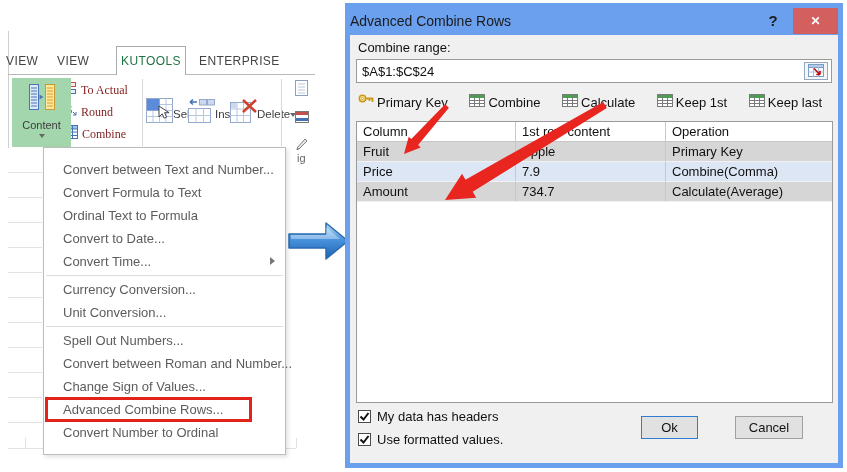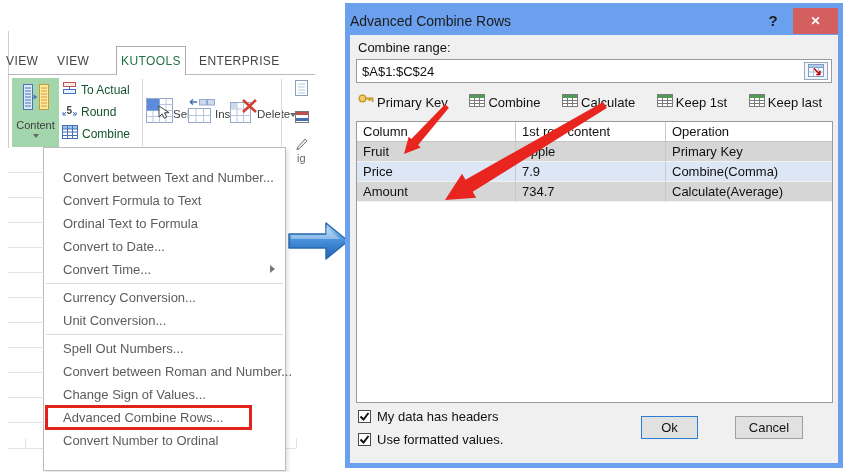--- a/index.html
+++ b/index.html
@@ -13,40 +13,40 @@
   .tab { position:absolute; top:54px; font-size:12px; color:#444; letter-spacing:.4px; }
   .tab-0 { left:6px; }  .tab-1 { left:57px; }  .tab-3 { left:199px; }
   .tab-kutools {
     position:absolute; left:116px; top:46px; width:70px; height:29px; background:#fff;
     border:1px solid #ababab; border-bottom:none; z-index:3;
     display:flex; align-items:center; justify-content:center;
     font-size:12px; color:#217346; letter-spacing:.4px;text-align:center;
   }
   .tab-underline { position:absolute; left:8px; top:74px; width:307px; height:1px; background:#b9b9b9; z-index:2; }
   .content-btn {
-    position:absolute; left:12px; top:78px; width:47px; height:69px; background:#a3d6ac;
+    position:absolute; left:12px; top:78px; width:59px; height:69px; background:#a3d6ac;
     display:flex; flex-direction:column; align-items:center; padding-top:5px; z-index:3;
   }
   .content-btn .lbl { font-size:11px; color:#3c3c3c; margin-top:4px; }
   .caret { width:0; height:0; border-left:3.5px solid transparent; border-right:3.5px solid transparent; border-top:4px solid #666; margin-top:3px; }
   .small-btn { position:absolute; left:62px; display:flex; align-items:center; gap:4px; height:20px; }
   .sb-0 { top:80px; } .sb-1 { top:102px; } .sb-2 { top:124px; }
-  .small-btn .lbl { font-size:12px; color:#14532d; }
+  .small-btn .lbl { font-size:12px; color:#7f1d1d;font-family:Liberation Serif, serif; }
   .rib-sep { position:absolute; top:79px; width:1px; height:67px; background:#d9d9d9; }
   .sep-a { left:142px; } .sep-b { left:281px; }
   .big-btn { position:absolute; top:79px; width:40px; height:68px; display:flex; flex-direction:row; align-items:center; }
   .bb-0 { left:146px; } .bb-1 { left:188px; } .bb-2 { left:230px; }
   .big-btn .lbl { font-size:11.5px; color:#3c3c3c; margin-top:2px; }
   .edge-icons { position:absolute; left:295px; top:80px; display:flex; flex-direction:column; gap:9px; }
   .bg-frag { position:absolute; left:297px; top:152px; font-size:11px; color:#666; }
   
   .menu {
     position:absolute; left:43px; top:147px; width:243px; background:#fff;
     border:1px solid #bcbcbc; box-shadow:2px 2px 4px rgba(0,0,0,.12);
-    padding:18px 0; z-index:5;
+    padding:10px 0; z-index:5;
   }
   .menu-item {
     position:relative; height:23px; line-height:23px; padding-left:19px;
     font-size:13px; color:#5c5c5c; white-space:nowrap; cursor:default;
   }
   .menu-item.highlighted::before {
     content:""; position:absolute; left:1px; top:-1px; width:201px; height:19px;
     border:3px solid #e32219; pointer-events:none;
   }
   .menu-sep { height:1px; background:#dcdcdc; margin:2px 2px; }

